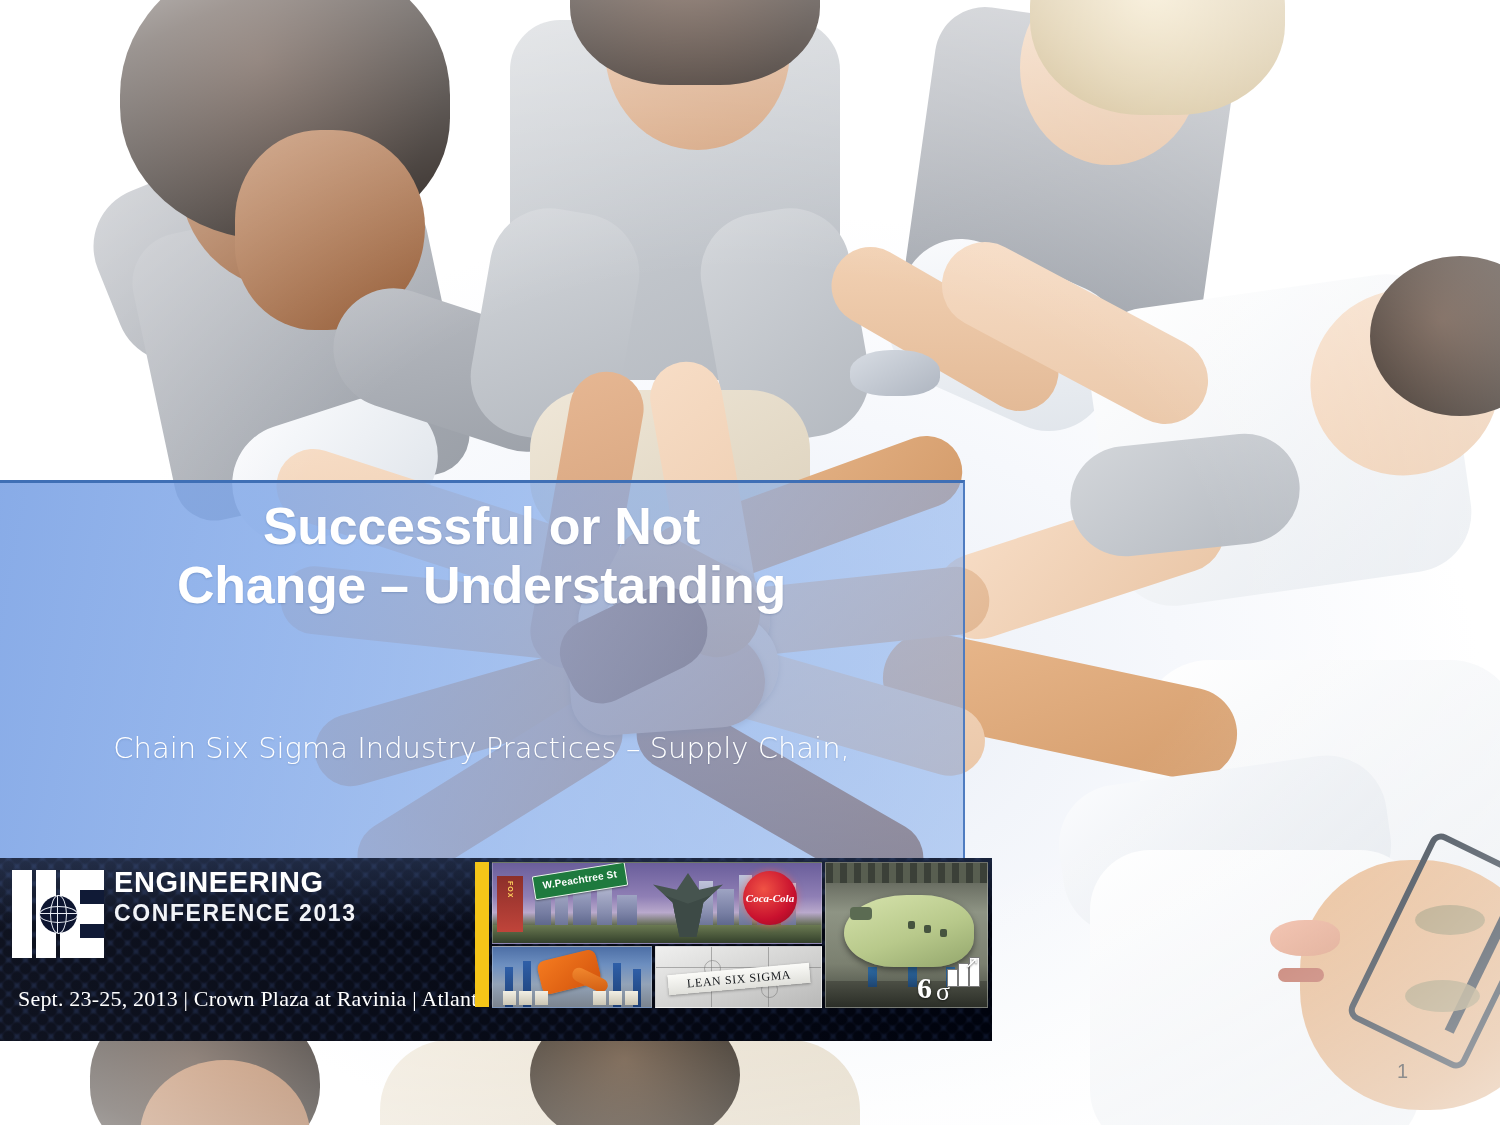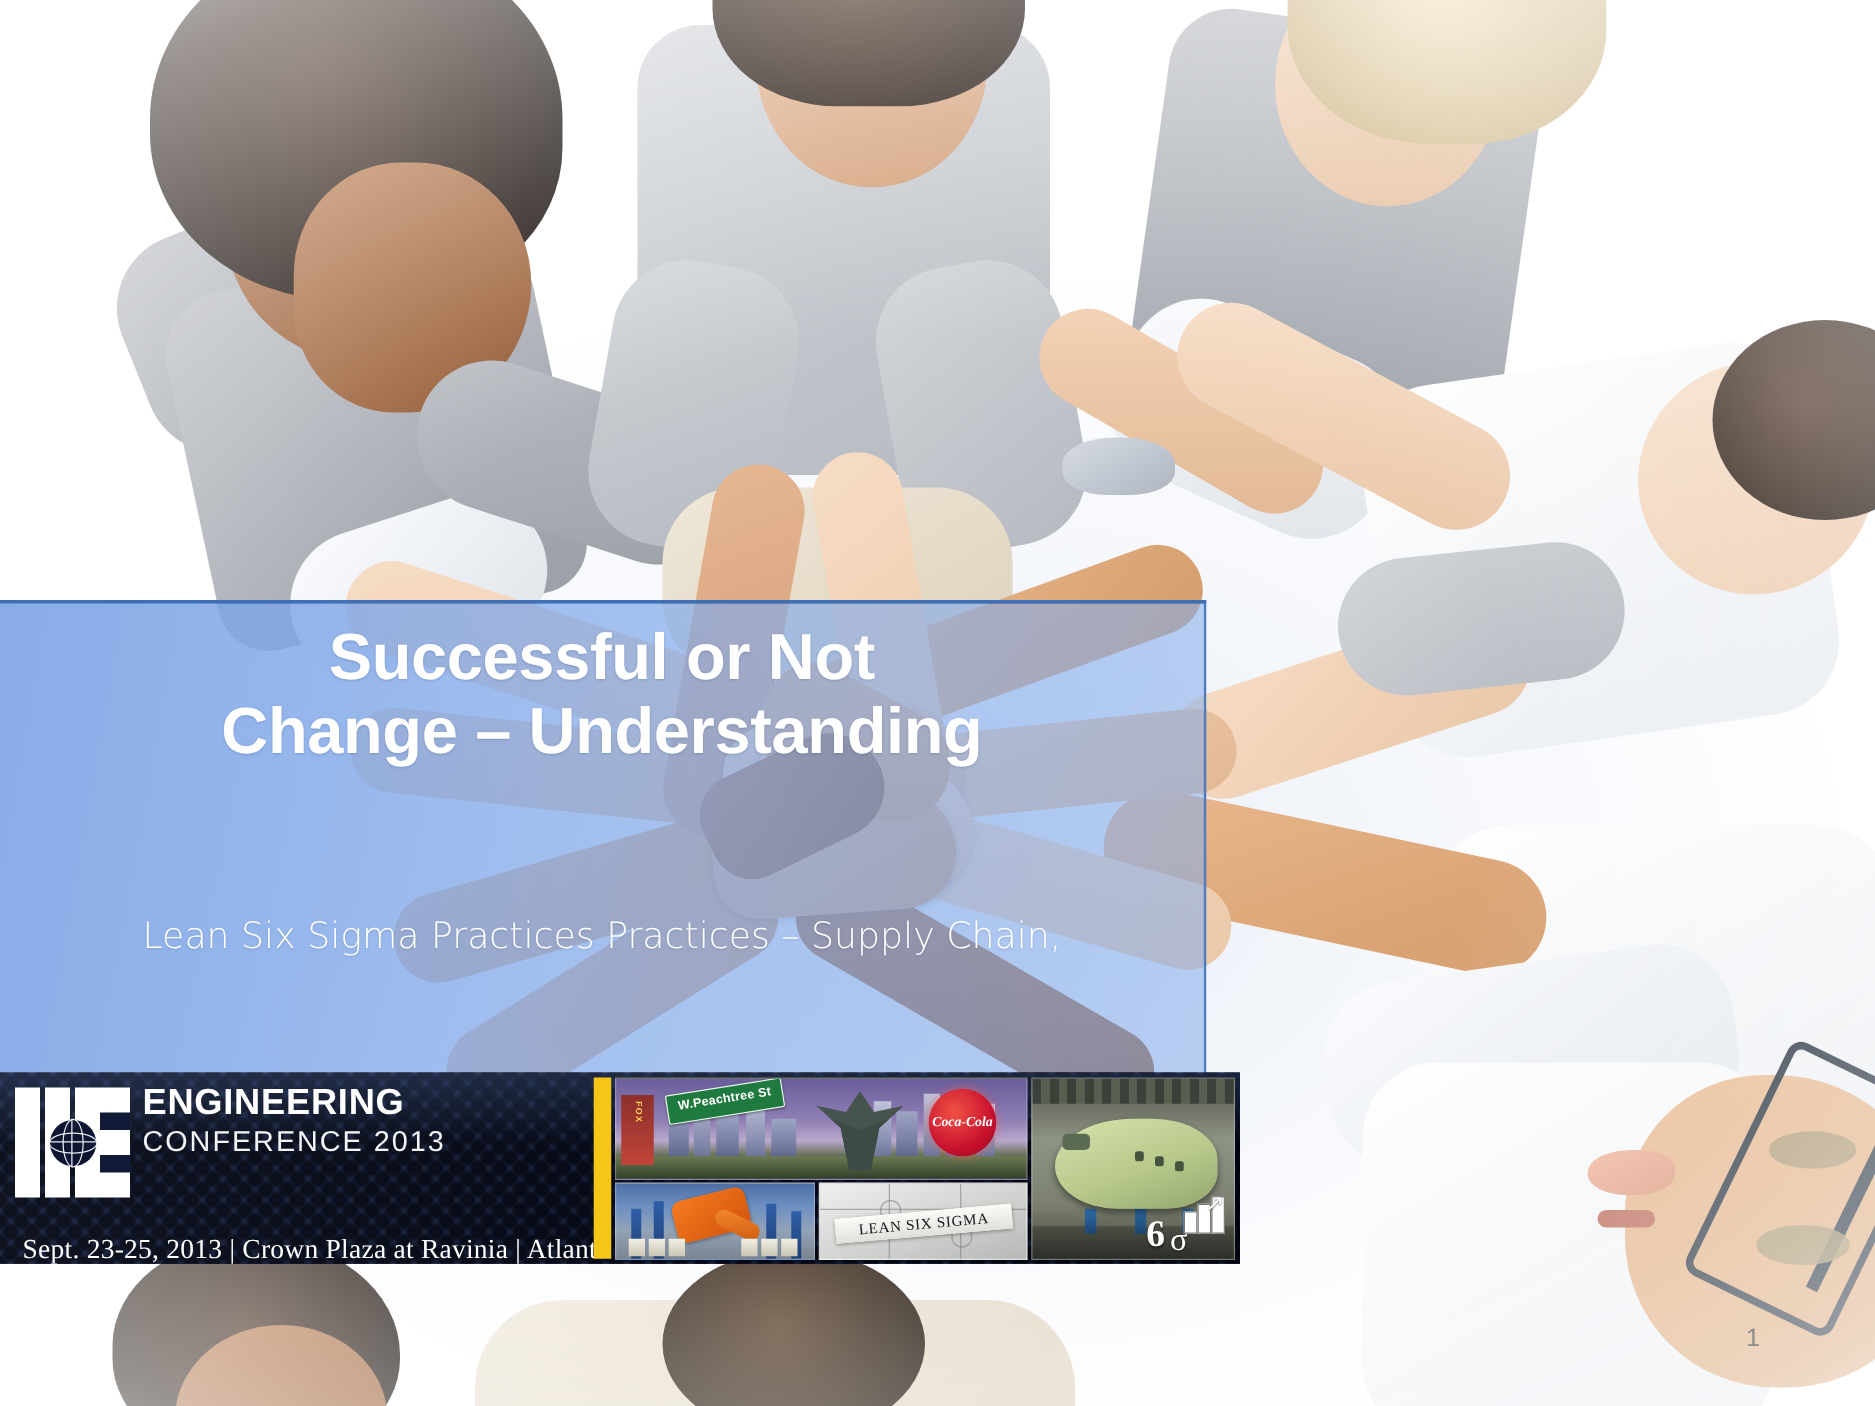--- a/index.html
+++ b/index.html
@@ -82,21 +82,21 @@
     font-size:29px;
     line-height:1.42;
     padding:0 70px;
     box-sizing:border-box;
     text-shadow:0 1px 2px rgba(40,70,120,0.20);
   }
   .subtitle div{white-space:nowrap;}
 
   
   .banner{
-    position:absolute;left:0;top:858px;width:992px;height:153px;
+    position:absolute;left:0;top:858px;width:992px;height:183px;
     overflow:hidden;
     background:#0a1228;
   }
   
   .banner .tex{
     position:absolute;inset:0;
     background-color:#101a36;
     background-image:
       radial-gradient(circle at 50% 50%, #000412 0 40%, rgba(0,4,18,0) 62%),
       radial-gradient(circle at 50% 50%, #000412 0 40%, rgba(0,4,18,0) 62%);
@@ -128,21 +128,21 @@
     content:"";position:absolute;border:1.4px solid #e9edf5;border-radius:50%;
   }
   .iie .globe:before{left:10px;top:-1px;width:15px;height:37px;border-radius:50%;}
   .iie .globe:after{left:-1px;top:10px;width:37px;height:15px;border-radius:50%;}
   .iie .meridian{position:absolute;left:17px;top:-1px;width:1.4px;height:38px;background:#e9edf5;}
   .iie .equator{position:absolute;left:-1px;top:17px;width:38px;height:1.4px;background:#e9edf5;}
 
   .logo-text{position:absolute;left:106px;top:0px;color:#ffffff;}
   .logo-text .l1{font-family:"Liberation Sans",sans-serif;font-weight:bold;font-size:29px;letter-spacing:.6px;line-height:1.02;}
   .logo-text .l2{font-family:"Liberation Sans",sans-serif;font-weight:bold;font-size:29px;letter-spacing:.6px;line-height:1.05;margin-top:2px;}
-  .logo-text .l3{font-family:"Liberation Sans",sans-serif;font-weight:normal;font-size:23px;letter-spacing:1.6px;line-height:1.05;margin-top:3px;color:#f2f4f8;}
+  .logo-text .l3{font-family:"Liberation Sans",sans-serif;font-weight:bold;font-size:23px;letter-spacing:1.6px;line-height:1.05;margin-top:3px;color:#f2f4f8;}
 
   .logo-sub{
     position:absolute;left:10px;top:118px;
     color:#ffffff;
     font-family:"Liberation Serif",serif;
     font-size:22px;letter-spacing:.2px;white-space:nowrap;
   }
 
   .ystripe{position:absolute;left:475px;top:4px;width:14px;height:145px;background:#f5c518;}
 
@@ -303,21 +303,21 @@
   </div>
 
   <div class="panel">
 
     <div class="title">
       <div>Successful or Not</div>
       <div>Change – Understanding</div>
     </div>
 
     <div class="subtitle">
-      <div>Lean Six Sigma Practices Practices – Supply Chain,</div>
+      <div>Chain Six Sigma Industry Practices – Supply Chain,</div>
     </div>
   </div>
 
   <div class="banner">
     <div class="tex"></div>
     <div class="sheen"></div>
 
     <div class="logo-block">
 
       <div class="iie">

